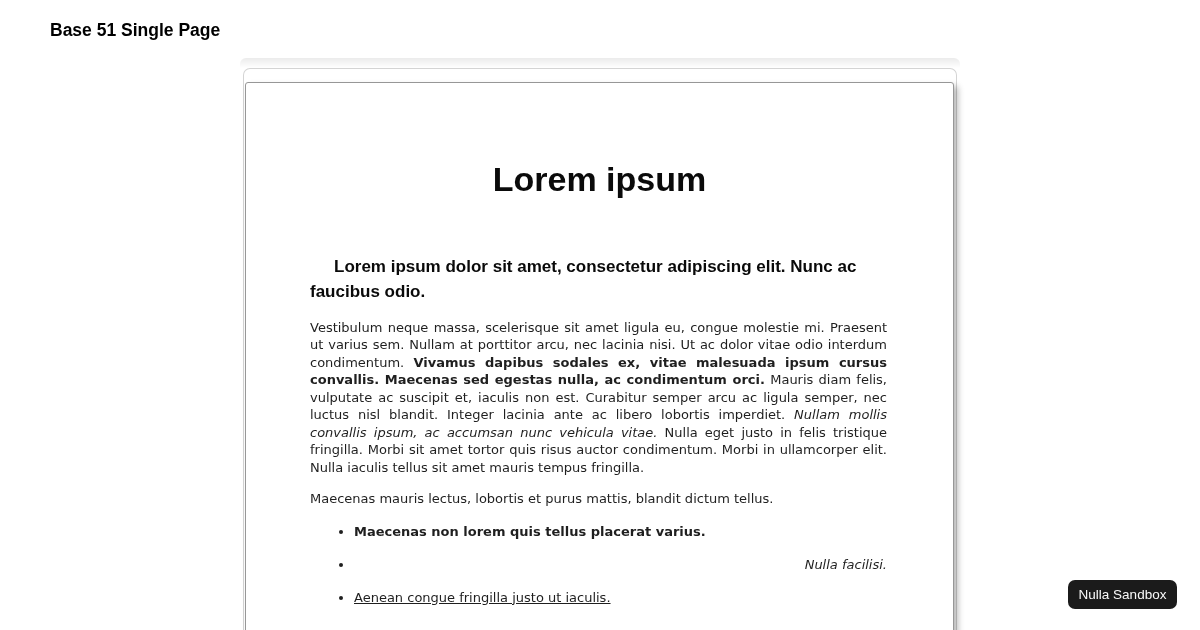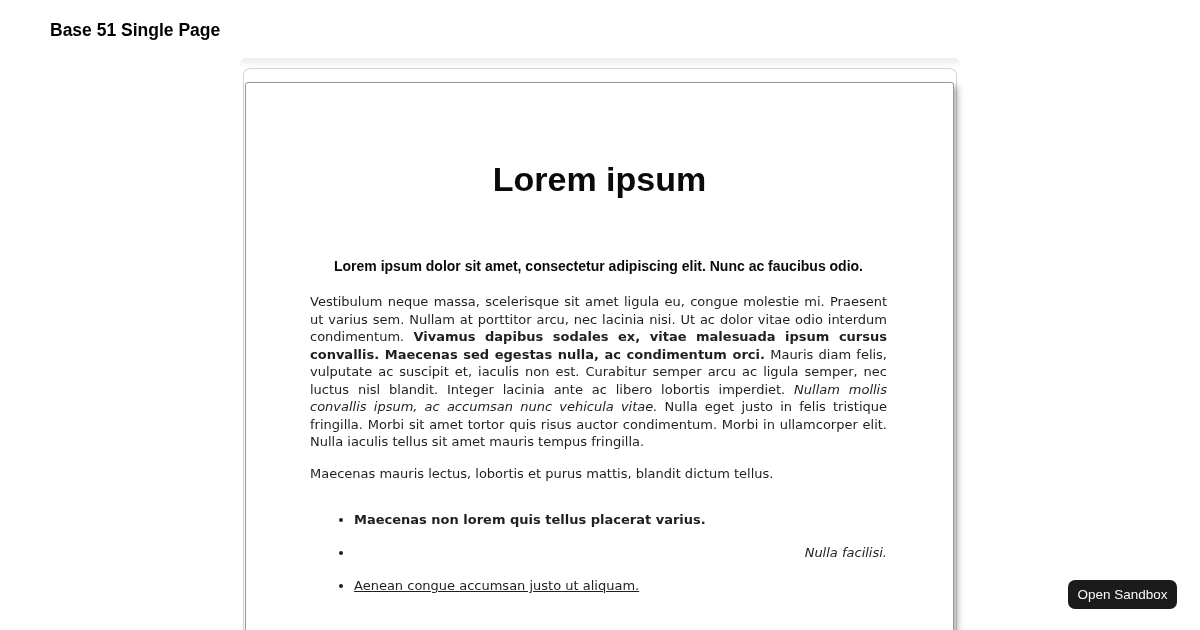--- a/index.html
+++ b/index.html
@@ -68,38 +68,38 @@
     font-size: 34px;
     line-height: 1.2;
     color: #0a0a0a;
   }
 
   .doc-page h2 {
     margin: 54px 66px 0 64px;
     text-indent: 24px;
     font-family: "Liberation Sans", sans-serif;
     font-weight: bold;
-    font-size: 14px;
+    font-size: 17px;
     line-height: 25.5px;
     color: #0a0a0a;
   }
 
   .doc-page p.body {
     margin: 14px 66px 0 64px;
     font-size: 13px;
     line-height: 17.5px;
     color: #1f1f1f;
   }
 
   .doc-page p.first {
     text-align: justify;
   }
 
   .doc-page ul {
-    margin: 29px 66px 0 64px;
+    margin: 15px 66px 0 64px;
     padding-left: 44px;
   }
 
   .doc-page li {
     margin-bottom: 15.5px;
     font-size: 13px;
     line-height: 17.5px;
     color: #1f1f1f;
   }
 
@@ -135,17 +135,17 @@
 <div class="frame"></div>
 
 <div class="doc-page">
   <h1>Lorem ipsum</h1>
   <h2>Lorem ipsum dolor sit amet, consectetur adipiscing elit. Nunc ac faucibus odio.</h2>
   <p class="body first"><span>Vestibulum neque massa, scelerisque sit amet ligula eu, congue molestie mi. Praesent ut varius sem. Nullam at porttitor arcu, nec lacinia nisi. Ut ac dolor vitae odio interdum condimentum. </span><strong>Vivamus dapibus sodales ex, vitae malesuada ipsum cursus convallis. Maecenas sed egestas nulla, ac condimentum orci.</strong><span> Mauris diam felis, vulputate ac suscipit et, iaculis non est. Curabitur semper arcu ac ligula semper, nec luctus nisl blandit. Integer lacinia ante ac libero lobortis imperdiet. </span><em>Nullam mollis convallis ipsum, ac accumsan nunc vehicula vitae.</em><span> Nulla eget justo in felis tristique fringilla. Morbi sit amet tortor quis risus auctor condimentum. Morbi in ullamcorper elit. Nulla iaculis tellus sit amet mauris tempus fringilla.</span></p>
   <p class="body">Maecenas mauris lectus, lobortis et purus mattis, blandit dictum tellus.</p>
   <ul>
     <li class="li-bold">Maecenas non lorem quis tellus placerat varius.</li>
     <li class="li-italic">Nulla facilisi.</li>
-    <li class="li-underline">Aenean congue accumsan justo ut aliquam.</li>
+    <li class="li-underline">Aenean congue fringilla justo ut iaculis.</li>
   </ul>
 </div>
 
-<button class="sandbox-btn">Open Sandbox</button>
+<button class="sandbox-btn">Nulla Sandbox</button>
 
 </body></html>

